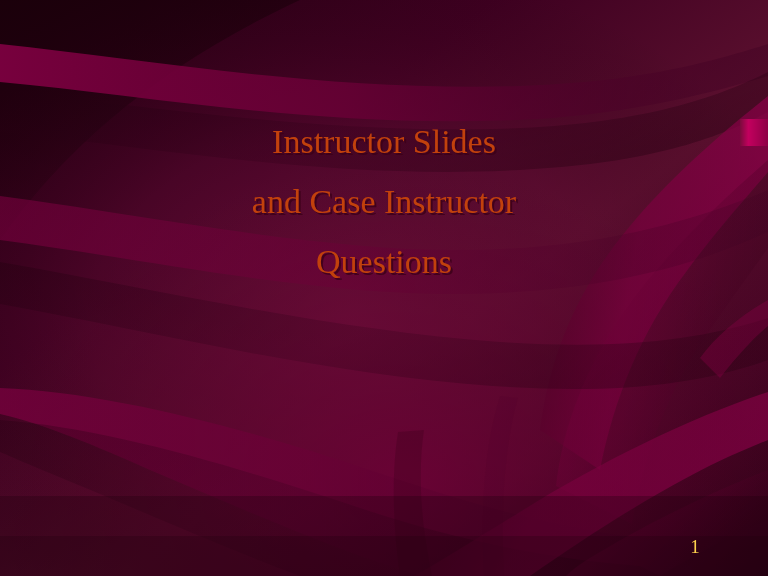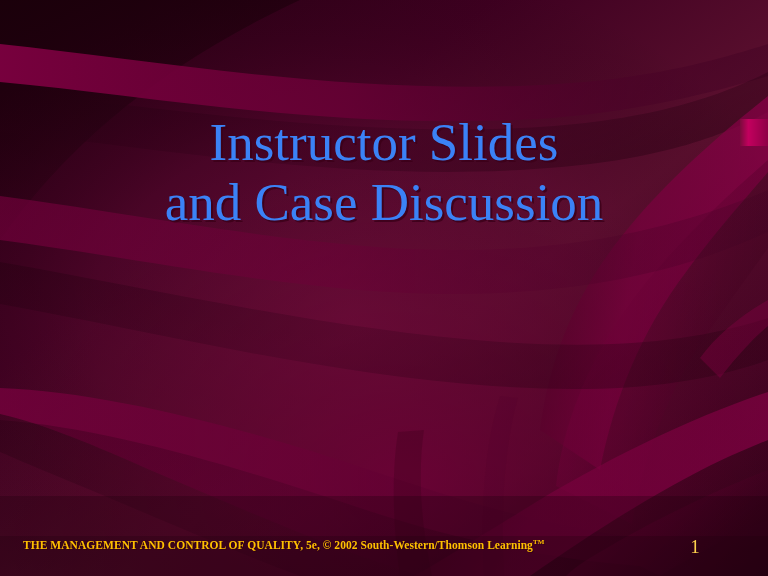--- a/index.html
+++ b/index.html
@@ -26,23 +26,23 @@
   #title-block {
     position: absolute;
     top: 112px;
     left: 0;
     width: 768px;
     text-align: center;
     z-index: 5;
   }
   .title-line {
     display: block;
-    font-size: 53px;
+    font-size: 34px;
     line-height: 60px;
-    color: #3b82f6;
+    color: #c2410c;
     font-weight: normal;
     letter-spacing: 0px;
     text-shadow: 2px 2px 0px rgba(60,0,25,0.85);
     white-space: nowrap;
   }
   #footer {
     position: absolute;
     left: 23px;
     top: 538px;
     z-index: 6;
@@ -176,20 +176,20 @@
     <path d="M500,396 C486,440 480,500 484,576 L504,576 C500,500 506,440 518,398 Z" fill="#52002a" opacity="0.25"></path>
 
     <rect x="740" y="119" width="28" height="27" fill="url(#tabGrad)"></rect>
 
     <rect x="0" y="496" width="768" height="80" fill="#1e000c" opacity="0.3"></rect>
     <rect x="0" y="536" width="768" height="40" fill="#1a000a" opacity="0.25"></rect>
   </svg>
 
   <div id="title-block">
     <span class="title-line">Instructor Slides</span>
-    <span class="title-line">and Case Discussion</span>
+    <span class="title-line">and Case Instructor</span>
+    <span class="title-line">Questions</span>
   </div>
 
-  <div id="footer"><span>THE MANAGEMENT AND CONTROL OF QUALITY, 5e, © 2002 South-Western/Thomson Learning</span><sup>TM</sup></div>
 
   <div id="page-number">1</div>
 
 </div>
 
 </body></html>

